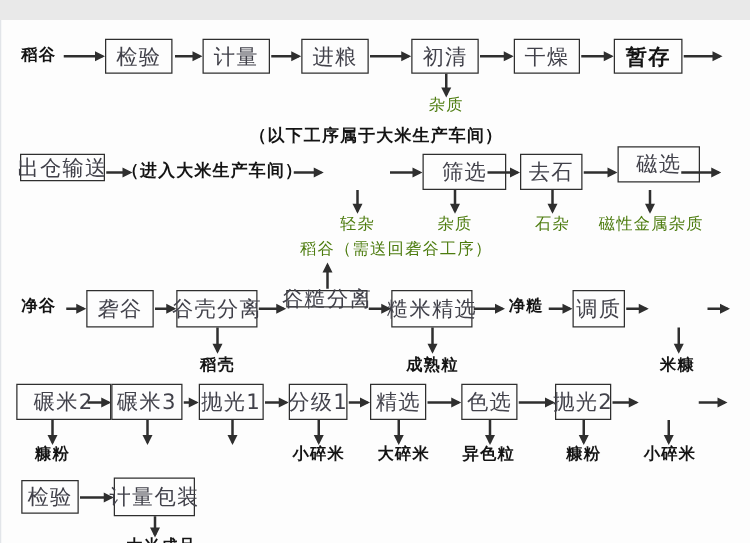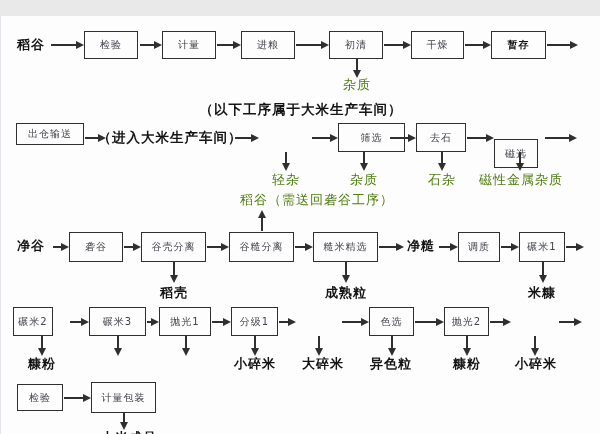--- a/index.html
+++ b/index.html
@@ -7,21 +7,21 @@
     position:relative;width:600px;height:434px;margin:16px auto;
     background:#fdfdfd;overflow:hidden;
     font-family:"DejaVu Sans",sans-serif;
     border-left:1px solid #e2e5e9;border-bottom:3px solid #dfe3e8;
     box-sizing:border-box;
   }
   .box{
     position:absolute;box-sizing:border-box;height:28px;
     border:1.7px solid #2f2f2f;background:#fdfdfd;
     display:flex;align-items:center;justify-content:center;
-    font-size:10px;color:#41414a;letter-spacing:1px;white-space:nowrap;
+    font-size:17px;color:#41414a;letter-spacing:1px;white-space:nowrap;
   }
   .lbl{
     position:absolute;white-space:nowrap;
     font-size:13px;color:#4d7c0f;letter-spacing:1px;line-height:1.2;
   }
   .cx{transform:translateX(-50%);}
   .bold{font-weight:bold;color:#141414;}
   .note{font-size:13.5px;}
   
   .ar{position:absolute;height:0;border-top:2px solid #2f2f2f;}
@@ -68,65 +68,65 @@
 
   <div class="box" style="left:15px;top:107px;width:68px;height:22px">出仓输送</div>
   <div class="ar" style="left:84px;top:121px;width:19px"></div>
   <div class="lbl bold note cx" style="left:169px;top:113px">（进入大米生产车间）</div>
   <div class="ar" style="left:234px;top:121px;width:22px"></div>
   <div class="ar" style="left:311px;top:121px;width:24px"></div>
   <div class="box" style="left:337px;top:107px;width:67px;height:29px">筛选</div>
   <div class="ar" style="left:389px;top:121px;width:24px"></div>
   <div class="box" style="left:415px;top:107px;width:50px;height:29px">去石</div>
   <div class="ar" style="left:466px;top:121px;width:25px"></div>
-  <div class="box" style="left:493px;top:123px;width:44px;height:29px">磁选</div>
+  <div class="box" style="left:493px;top:101px;width:66px;height:29px">磁选</div>
   <div class="ar" style="left:544px;top:121px;width:30px"></div>
   <div class="ad" style="left:284px;top:136px;height:17px"></div>
   <div class="ad" style="left:362px;top:136px;height:17px"></div>
   <div class="ad" style="left:440px;top:136px;height:17px"></div>
   <div class="ad" style="left:518px;top:136px;height:17px"></div>
   <div class="lbl cx" style="left:285px;top:156px">轻杂</div>
   <div class="lbl cx" style="left:363px;top:156px">杂质</div>
   <div class="lbl cx" style="left:441px;top:156px">石杂</div>
   <div class="lbl cx" style="left:520px;top:156px">磁性金属杂质</div>
 
   <div class="lbl cx" style="left:316px;top:176px">稻谷（需送回砻谷工序）</div>
   <div class="au" style="left:260px;top:196px;height:19px"></div>
 
   <div class="lbl bold" style="left:16px;top:222px">净谷</div>
   <div class="ar" style="left:52px;top:230px;width:14px"></div>
   <div class="box" style="left:68px;top:216px;width:54px;height:30px">砻谷</div>
   <div class="ar" style="left:123px;top:230px;width:15px"></div>
   <div class="box" style="left:140px;top:216px;width:65px;height:30px">谷壳分离</div>
   <div class="ar" style="left:206px;top:230px;width:20px"></div>
-  <div class="box" style="left:228px;top:216px;width:65px;height:30px">谷糙分离</div>
+  <div class="box" style="left:228px;top:216px;width:65px;height:14px">谷糙分离</div>
   <div class="ar" style="left:294px;top:230px;width:16px"></div>
   <div class="box" style="left:312px;top:216px;width:65px;height:30px">糙米精选</div>
   <div class="ar" style="left:378px;top:230px;width:23px"></div>
   <div class="lbl bold cx" style="left:420px;top:222px">净糙</div>
   <div class="ar" style="left:438px;top:230px;width:17px"></div>
   <div class="box" style="left:457px;top:216px;width:42px;height:30px">调质</div>
   <div class="ar" style="left:500px;top:230px;width:16px"></div>
-  <div class="box" style="left:518px;top:216px;width:46px;height:30px">碾米1</div>
   <div class="ar" style="left:565px;top:230px;width:16px"></div>
   <div class="ad" style="left:172px;top:246px;height:19px"></div>
   <div class="lbl bold cx" style="left:173px;top:269px">稻壳</div>
   <div class="ad" style="left:344px;top:246px;height:19px"></div>
   <div class="lbl bold cx" style="left:345px;top:269px">成熟粒</div>
   <div class="ad" style="left:541px;top:246px;height:19px"></div>
   <div class="lbl bold cx" style="left:541px;top:269px">米糠</div>
 
-  <div class="box" style="left:12px;top:291px;width:40px;height:29px">碾米2</div>
+  <div class="box" style="left:12px;top:291px;width:76px;height:29px">碾米2</div>
   <div class="ar" style="left:69px;top:305px;width:17px"></div>
   <div class="box" style="left:88px;top:291px;width:57px;height:29px">碾米3</div>
   <div class="ar" style="left:146px;top:305px;width:10px"></div>
   <div class="box" style="left:158px;top:291px;width:52px;height:29px">抛光1</div>
   <div class="ar" style="left:211px;top:305px;width:17px"></div>
   <div class="box" style="left:230px;top:291px;width:47px;height:29px">分级1</div>
   <div class="ar" style="left:278px;top:305px;width:15px"></div>
+  <div class="box" style="left:295px;top:291px;width:45px;height:29px">精选</div>
   <div class="ar" style="left:341px;top:305px;width:25px"></div>
   <div class="box" style="left:368px;top:291px;width:45px;height:29px">色选</div>
   <div class="ar" style="left:414px;top:305px;width:27px"></div>
   <div class="box" style="left:443px;top:291px;width:45px;height:29px">抛光2</div>
   <div class="ar" style="left:489px;top:305px;width:19px"></div>
   <div class="ar" style="left:558px;top:305px;width:21px"></div>
 
   <div class="ad" style="left:40px;top:320px;height:18px"></div>
   <div class="ad" style="left:116px;top:320px;height:18px"></div>
   <div class="ad" style="left:184px;top:320px;height:18px"></div>

